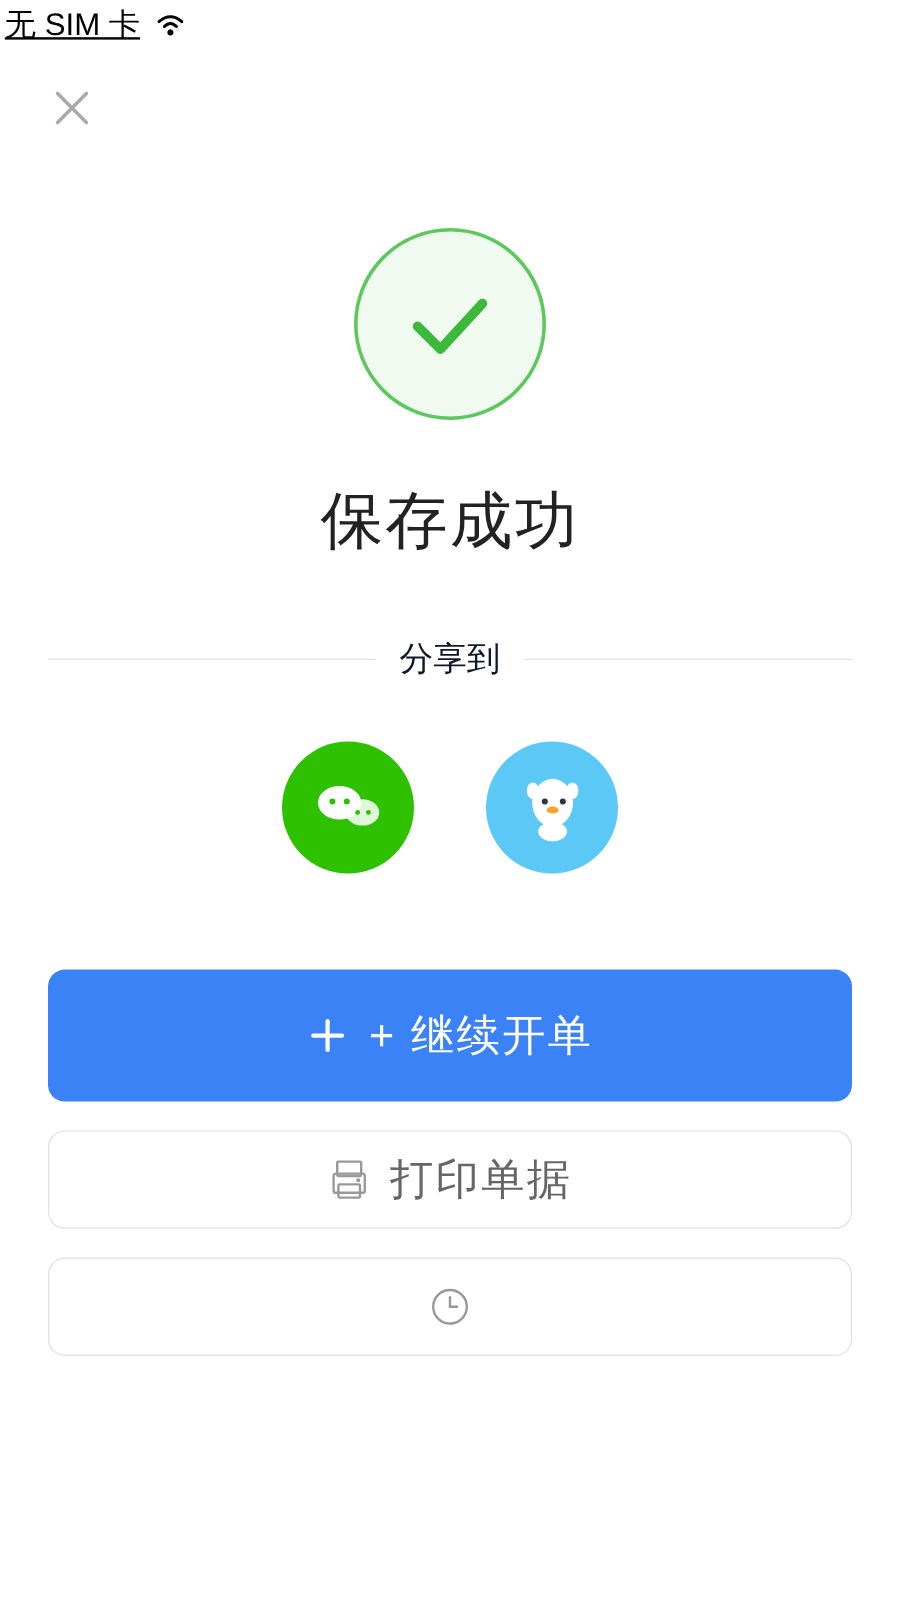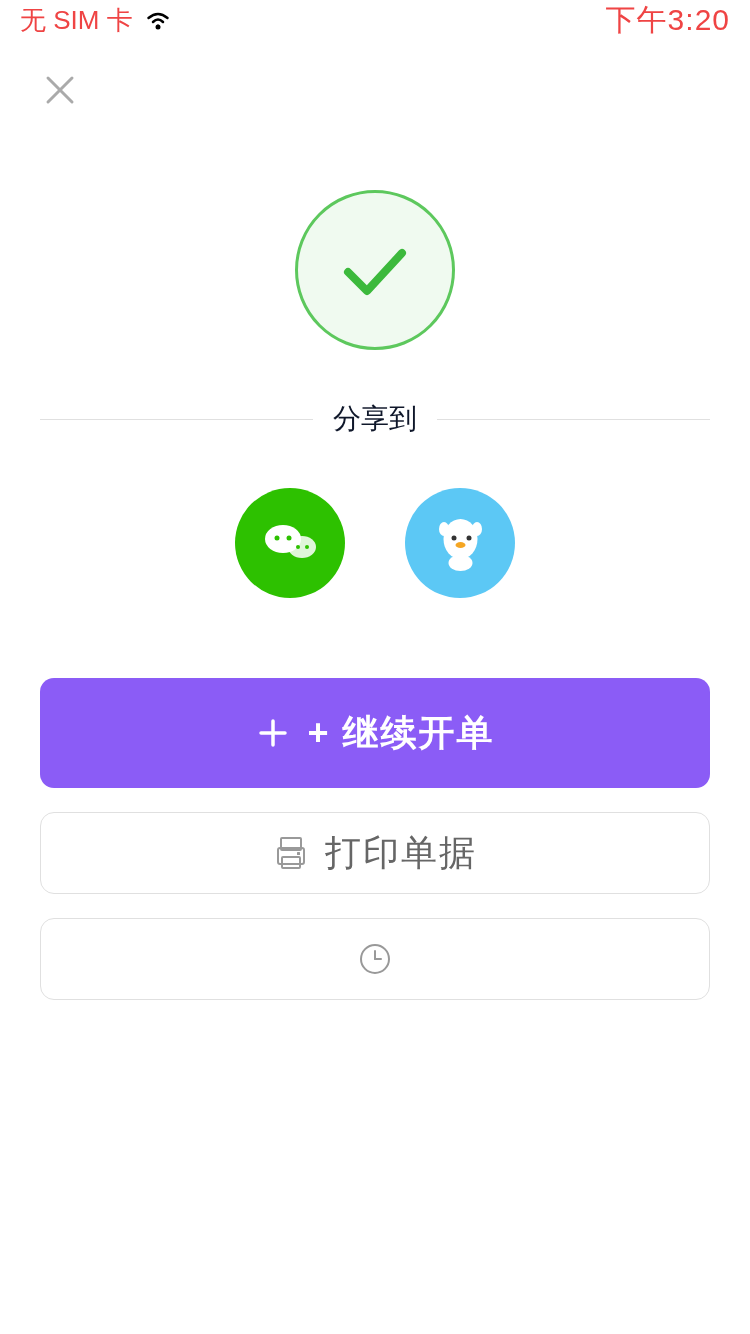--- a/index.html
+++ b/index.html
@@ -15,23 +15,24 @@
     }
 
     
     .status-bar {
       width: 100%;
       height: 40px;
       background: #ffffff;
       display: flex;
       align-items: center;
       justify-content: space-between;
-      padding: 0 20px;
+      padding: 0 4px;
       font-size: 26px;
-      color: #ef4444;
+      color: #000000;
+      text-decoration: underline;
     }
     .status-left {
       display: flex;
       align-items: center;
       gap: 10px;
       font-size: 26px;
     }
     .status-center {
       font-size: 30px;
       font-weight: 500;
@@ -143,32 +144,31 @@
     
     .action-buttons {
       width: 100%;
       display: flex;
       flex-direction: column;
       gap: 24px;
     }
     .btn-primary {
       width: 100%;
       height: 110px;
-      background: #8b5cf6;
+      background: #3b82f6;
       border: none;
       border-radius: 14px;
       font-size: 36px;
       color: #fff;
       display: flex;
       align-items: center;
       justify-content: center;
       gap: 16px;
       cursor: pointer;
       letter-spacing: 2px;
-      font-weight: bold;
     }
     .btn-secondary {
       width: 100%;
       height: 82px;
       background: #fff;
       border: 1.5px solid #e0e0e0;
       border-radius: 14px;
       font-size: 36px;
       color: #666;
       display: flex;
@@ -194,38 +194,38 @@
   <div class="status-left">
     <span>无 SIM 卡</span>
 
     <svg width="30" height="24" viewBox="0 0 30 24" fill="none">
       <path d="M15 18 C15 18 15 18 15 18" stroke="#000" stroke-width="3" stroke-linecap="round"></path>
       <path d="M10 14 Q15 9 20 14" stroke="#000" stroke-width="2.5" fill="none" stroke-linecap="round"></path>
       <path d="M5.5 10 Q15 2 24.5 10" stroke="#000" stroke-width="2.5" fill="none" stroke-linecap="round"></path>
       <circle cx="15" cy="19" r="2.5" fill="#000"></circle>
     </svg>
   </div>
-  <div class="status-center">下午3:20</div>
 </div>
 
 <div class="close-btn">
   <svg viewBox="0 0 34 34" fill="none">
     <line x1="5" y1="5" x2="29" y2="29" stroke="#aaa" stroke-width="3" stroke-linecap="round"></line>
     <line x1="29" y1="5" x2="5" y2="29" stroke="#aaa" stroke-width="3" stroke-linecap="round"></line>
   </svg>
 </div>
 
 <div class="main-content">
 
   <div class="success-circle">
     <svg viewBox="0 0 90 90" fill="none">
       <polyline points="18,47 37,66 72,28" stroke="#3cb93c" stroke-width="8" stroke-linecap="round" stroke-linejoin="round" fill="none"></polyline>
     </svg>
   </div>
 
+  <div class="success-title">保存成功</div>
 
   <div class="share-divider">
     <div class="share-divider-line"></div>
     <span class="share-divider-text">分享到</span>
     <div class="share-divider-line"></div>
   </div>
 
   <div class="share-icons">
 
     <div class="share-icon-btn share-icon-wechat">

